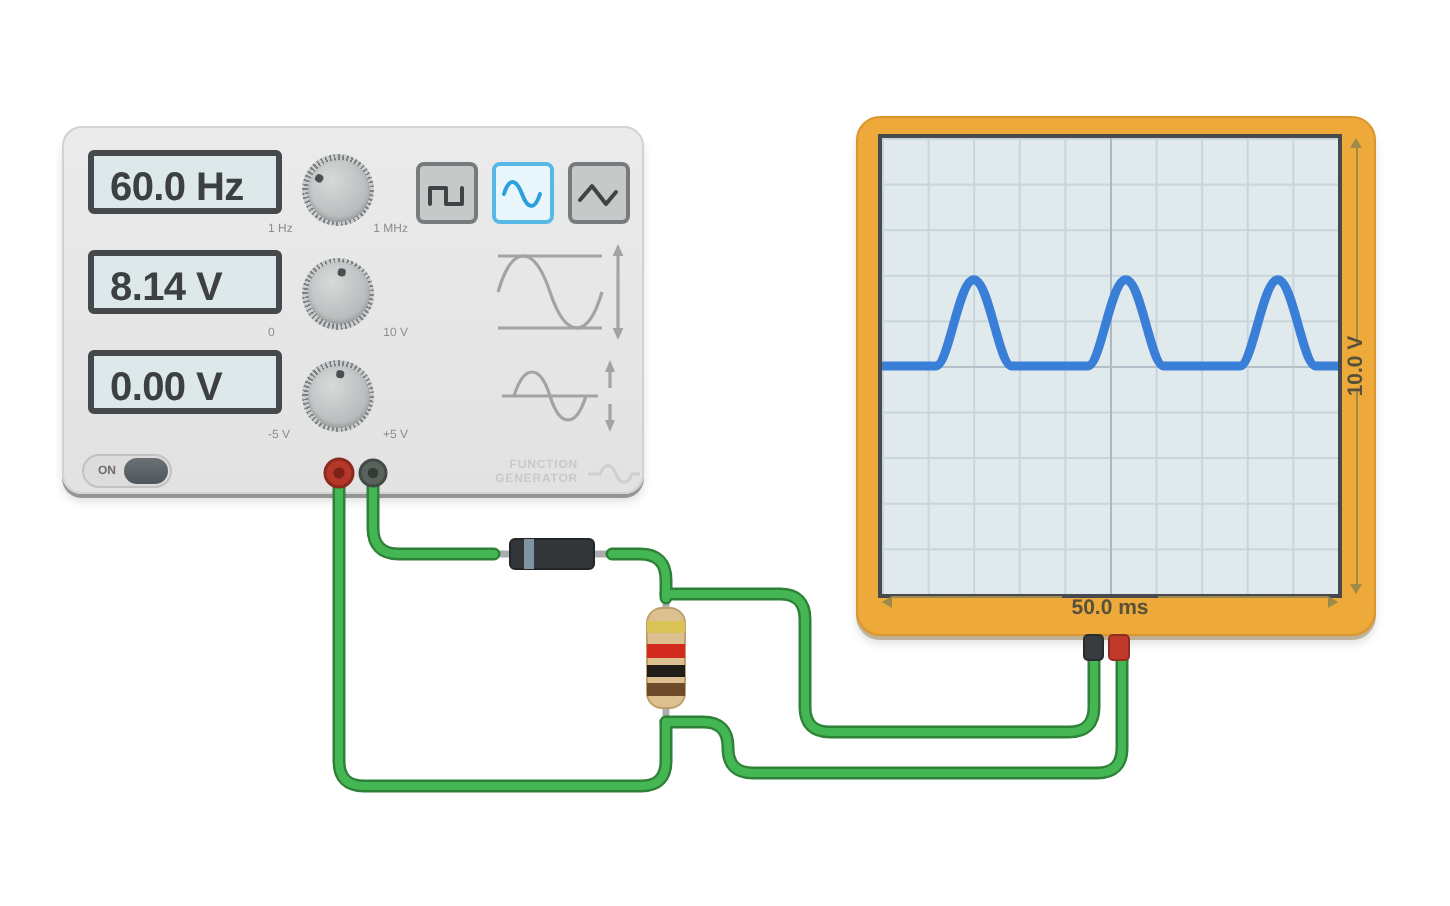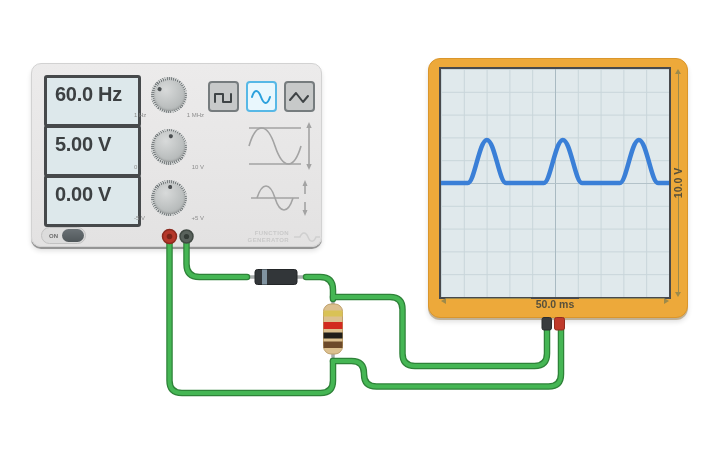--- a/index.html
+++ b/index.html
@@ -3,21 +3,21 @@
 <meta charset="utf-8">
 <style>
   html,body{margin:0;padding:0;background:#fff;}
   .stage{position:relative;width:725px;height:453px;background:#ffffff;overflow:hidden;
          font-family:"Liberation Sans",sans-serif;}
 
   
   .fg-panel{position:absolute;left:31px;top:63px;width:291px;height:184px;
     background:linear-gradient(#ecebeb,#e3e2e2);border:1px solid #d2d2d2;border-radius:10px;
     box-shadow:0 2px 0 rgba(50,50,50,.45),0 4px 5px rgba(0,0,0,.12);box-sizing:border-box;}
-  .fg-display{position:absolute;left:12px;width:97px;height:52px;box-sizing:border-box;
+  .fg-display{position:absolute;left:12px;width:97px;height:32px;box-sizing:border-box;
     background:#dde8eb;border:3px solid #46494b;border-radius:3px;
     font-size:20px;font-weight:700;color:#3c4042;line-height:33px;padding-left:8px;
     letter-spacing:-0.3px;}
   .knob{position:absolute;left:119px;width:36px;height:36px;border-radius:50%;
     background:repeating-conic-gradient(#7c8183 0deg 3deg,#c9cccc 3deg 7.5deg);}
   .knob-face{position:absolute;inset:2.5px;border-radius:50%;
     background:radial-gradient(circle at 38% 32%,#d8dada,#b4b8b8 75%);
     box-shadow:inset 0 -1px 2px rgba(0,0,0,.18);}
   .knob-dot{position:absolute;left:50%;top:50%;width:3.5px;height:3.5px;margin:-1.75px 0 0 -1.75px;
     background:#4b4f51;border-radius:50%;}
@@ -69,21 +69,21 @@
 
   .overlay{position:absolute;left:0;top:0;z-index:5;pointer-events:none;}
 </style>
 </head>
 <body>
 
 <div class="stage">
 
   <div class="fg-panel">
     <div class="fg-display" style="top:11px">60.0 Hz</div>
-    <div class="fg-display" style="top:61px">5.00 V</div>
+    <div class="fg-display" style="top:61px">8.14 V</div>
     <div class="fg-display" style="top:111px">0.00 V</div>
 
     <div class="knob" style="top:13px">
       <div class="knob-face">
           <div class="knob-dot" style="transform: rotate(-60deg) translate(0px, -11px);"></div>
         </div>
     </div>
     <div class="knob" style="top:64.5px">
       <div class="knob-face">
           <div class="knob-dot" style="transform: rotate(10deg) translate(0px, -11px);"></div>

